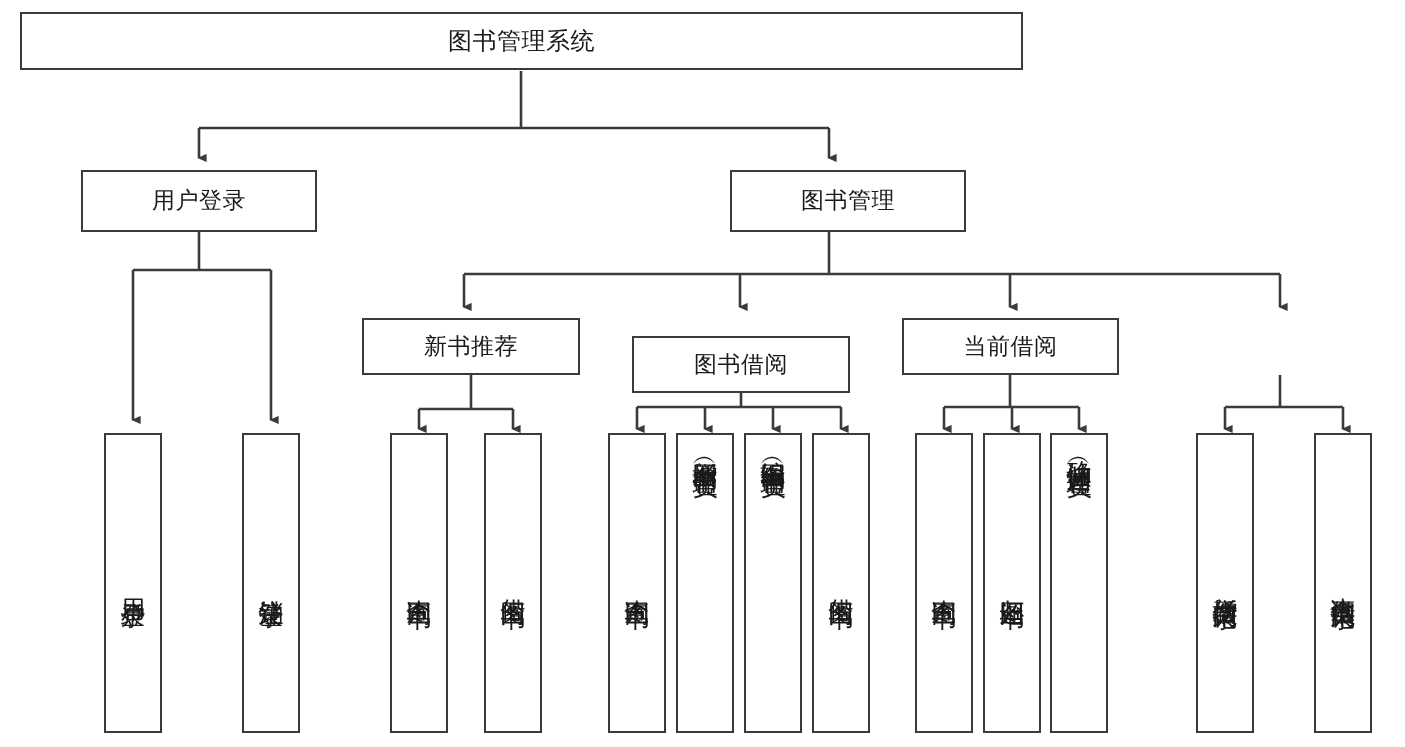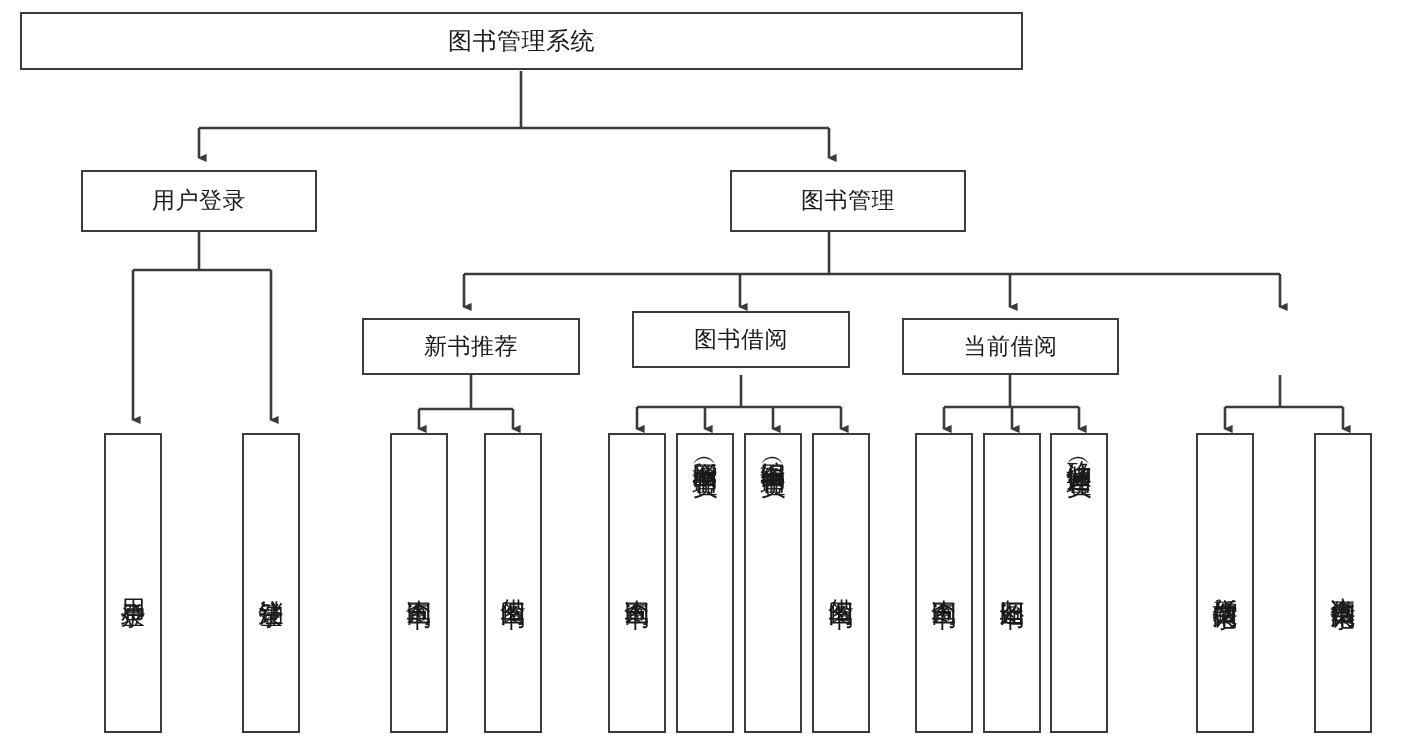--- a/index.html
+++ b/index.html
@@ -137,21 +137,21 @@
   <div class="node h" style="left:81px; top:170px; width:236px; height:62px;">
     <span class="node-label">用户登录</span>
   </div>
   <div class="node h" style="left:730px; top:170px; width:236px; height:62px;">
     <span class="node-label">图书管理</span>
   </div>
 
   <div class="node h" style="left:362px; top:318px; width:218px; height:57px;">
     <span class="node-label">新书推荐</span>
   </div>
-  <div class="node h" style="left:632px; top:311px; width:218px; height:57px;text-align:center;">
+  <div class="node h" style="left:632px; top:336px; width:218px; height:57px;text-align:center;">
     <span class="node-label">图书借阅</span>
   </div>
   <div class="node h" style="left:902px; top:318px; width:217px; height:57px;">
     <span class="node-label">当前借阅</span>
   </div>
 
   <div class="node v" style="left:104px; top:433px; width:58px; height:300px;">
     <span class="node-label">用户登录</span>
   </div>
   <div class="node v" style="left:242px; top:433px; width:58px; height:300px;">

